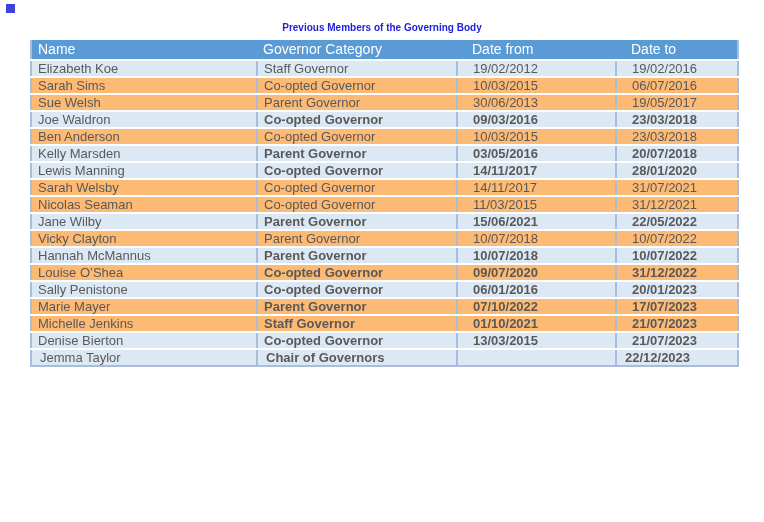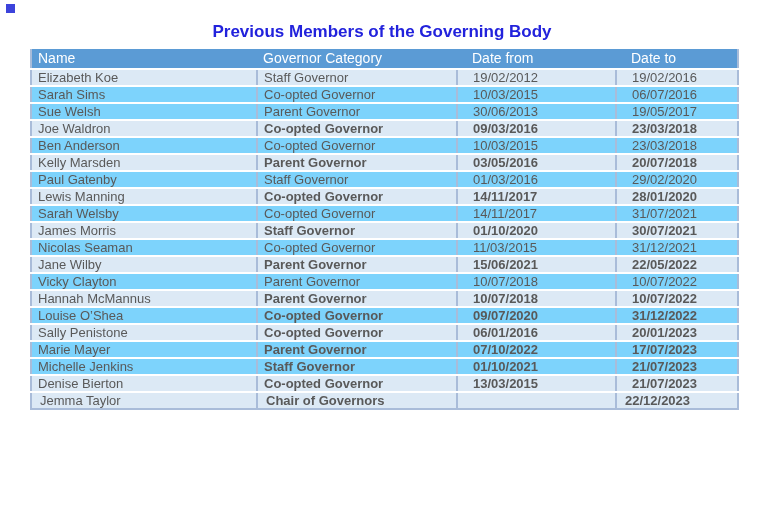--- a/index.html
+++ b/index.html
@@ -20,21 +20,21 @@
     position:relative;
     overflow:hidden;
   }
   .blue-marker{
     position:absolute;left:6px;top:4px;width:9px;height:9px;
     background:var(--marker);
   }
   .page-title{
     margin:22px 0 7px 0;
     text-align:center;
-    font-size:17px;
+    font-size:10px;
     font-weight:bold;
     color:var(--title);
   }
   table.gov{
     border-collapse:collapse;
     table-layout:fixed;
     margin-left:30px;
     width:707px;
     border-left:2px solid var(--border);
     border-right:2px solid var(--border);
@@ -59,21 +59,21 @@
     height:17px;
     padding:0 0 0 6px;
     vertical-align:middle;
     border-bottom:2px solid #ffffff;
     white-space:nowrap;
     overflow:hidden;
   }
   table.gov td + td{border-left:2px solid var(--border);}
   table.gov td.date-cell{padding-left:15px;}
   tr.stripe td{background:var(--stripe);}
-  tr.plain td{background:#7dd3fc;}
+  tr.plain td{background:#fdba74;}
   tr.bold-row td.cat-cell,
   tr.bold-row td.date-cell{font-weight:bold;}
   table.gov tbody tr:last-child td{border-bottom:2px solid var(--border);padding-left:8px;}
 </style>
 </head>
 <body>
 
 <div class="blue-marker"></div>
 
 <h1 class="page-title">Previous Members of the Governing Body</h1>
@@ -123,43 +123,31 @@
     <td class="cat-cell">Co-opted Governor</td>
     <td class="date-cell">10/03/2015</td>
     <td class="date-cell">23/03/2018</td>
   </tr>
       <tr class="stripe bold-row">
     <td class="name-cell">Kelly Marsden</td>
     <td class="cat-cell">Parent Governor</td>
     <td class="date-cell">03/05/2016</td>
     <td class="date-cell">20/07/2018</td>
   </tr>
-      <tr class="plain">
-    <td class="name-cell">Paul Gatenby</td>
-    <td class="cat-cell">Staff Governor</td>
-    <td class="date-cell">01/03/2016</td>
-    <td class="date-cell">29/02/2020</td>
-  </tr>
       <tr class="stripe bold-row">
     <td class="name-cell">Lewis Manning</td>
     <td class="cat-cell">Co-opted Governor</td>
     <td class="date-cell">14/11/2017</td>
     <td class="date-cell">28/01/2020</td>
   </tr>
       <tr class="plain">
     <td class="name-cell">Sarah Welsby</td>
     <td class="cat-cell">Co-opted Governor</td>
     <td class="date-cell">14/11/2017</td>
     <td class="date-cell">31/07/2021</td>
-  </tr>
-      <tr class="stripe bold-row">
-    <td class="name-cell">James Morris</td>
-    <td class="cat-cell">Staff Governor</td>
-    <td class="date-cell">01/10/2020</td>
-    <td class="date-cell">30/07/2021</td>
   </tr>
       <tr class="plain">
     <td class="name-cell">Nicolas Seaman</td>
     <td class="cat-cell">Co-opted Governor</td>
     <td class="date-cell">11/03/2015</td>
     <td class="date-cell">31/12/2021</td>
   </tr>
       <tr class="stripe bold-row">
     <td class="name-cell">Jane Wilby</td>
     <td class="cat-cell">Parent Governor</td>

